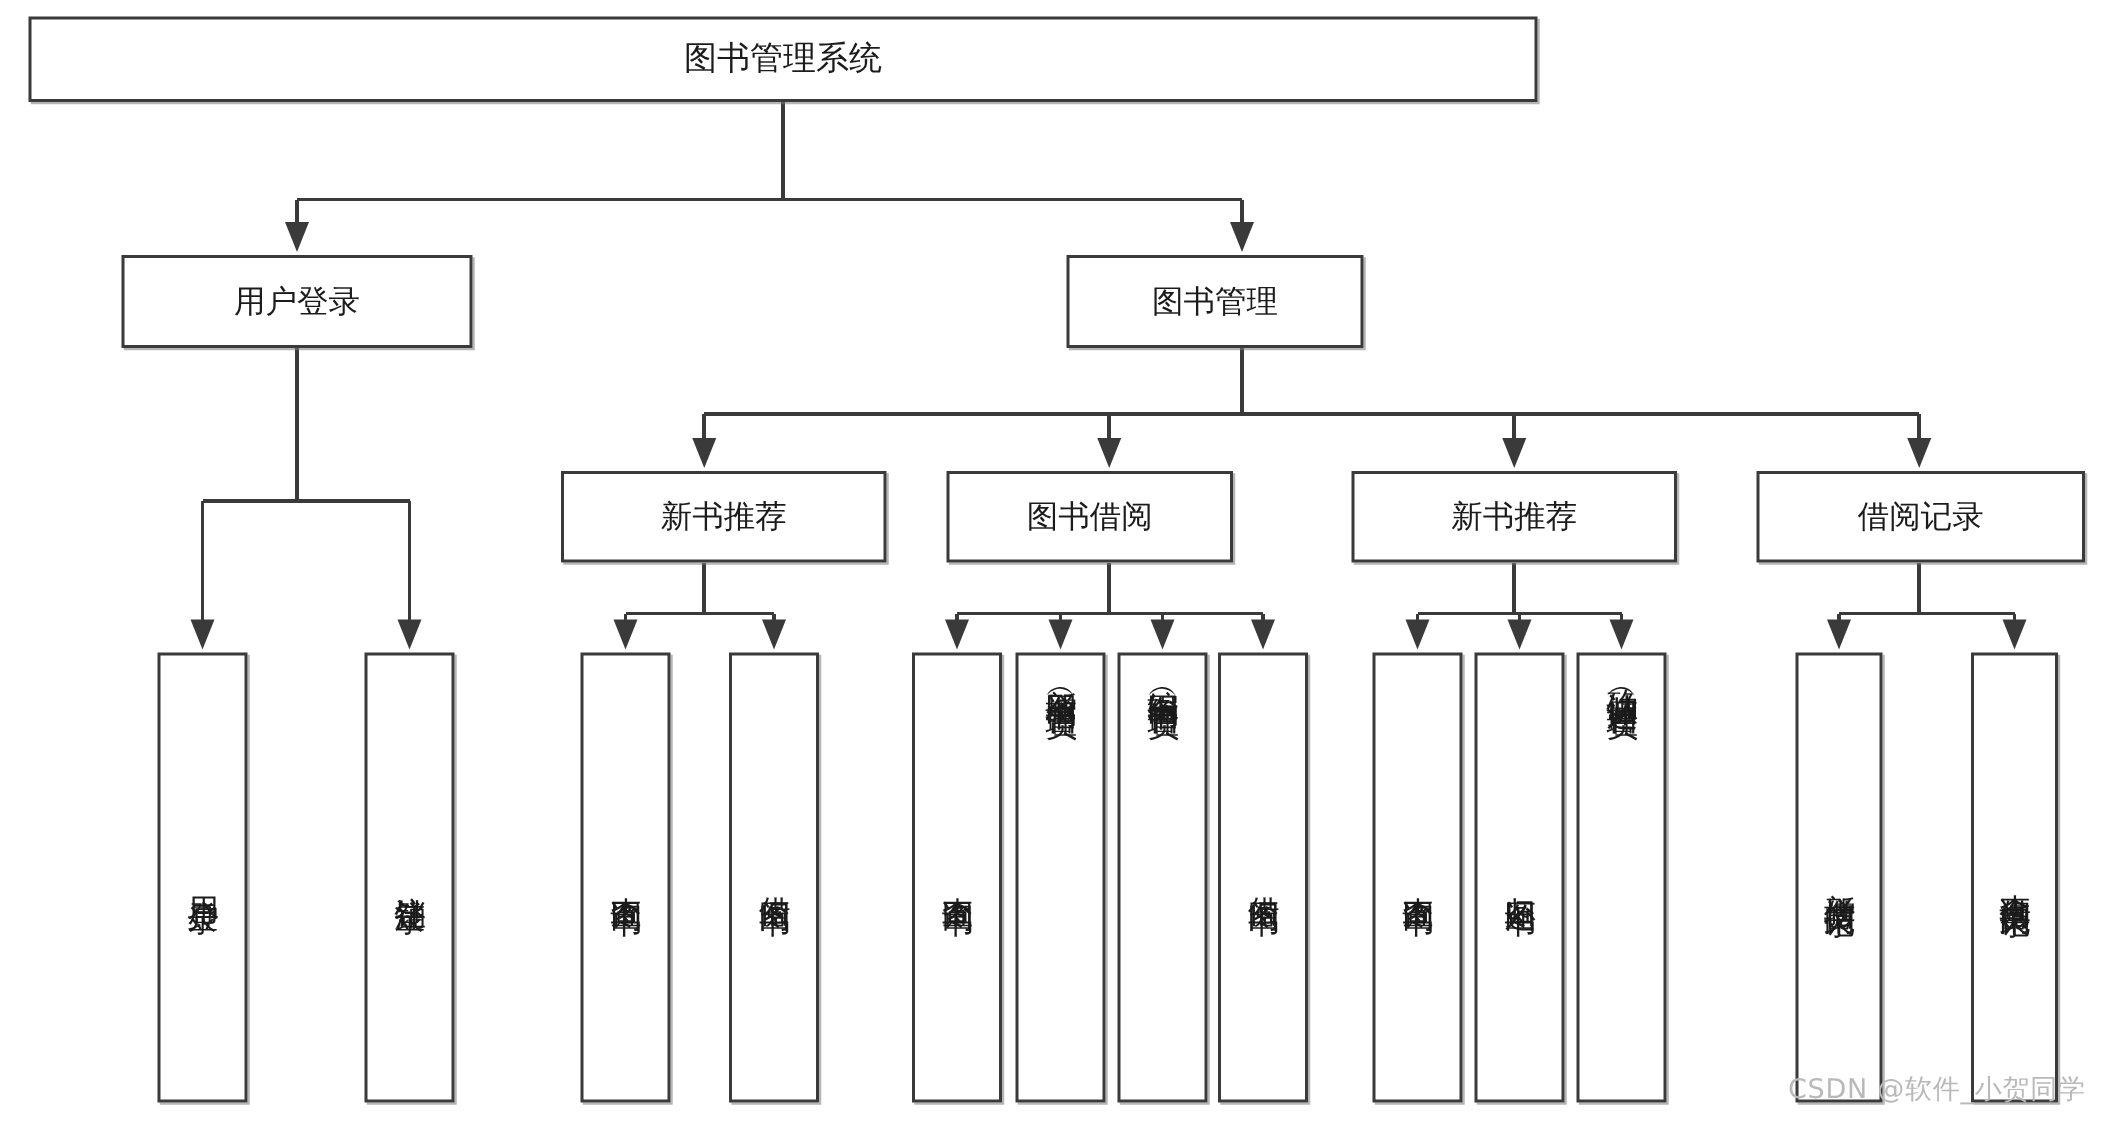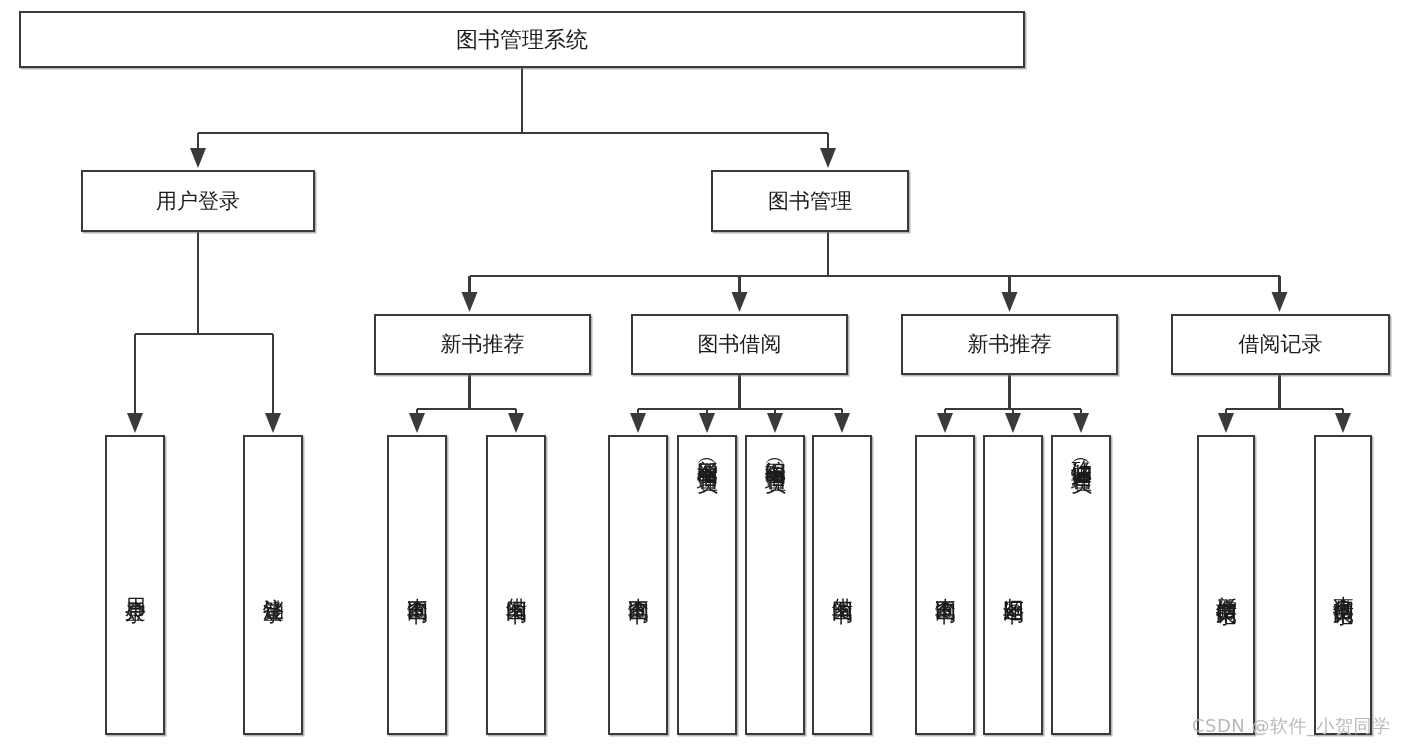--- a/index.html
+++ b/index.html
@@ -142,21 +142,21 @@
       </div>
       <div class="node horizontal" style="left: 81px; top: 170px; width: 234px; height: 62px;">
         <span class="node-label">用户登录</span>
       </div>
       <div class="node horizontal" style="left: 711px; top: 170px; width: 198px; height: 62px;">
         <span class="node-label">图书管理</span>
       </div>
       <div class="node horizontal" style="left: 374px; top: 314px; width: 217px; height: 61px;">
         <span class="node-label">新书推荐</span>
       </div>
-      <div class="node horizontal" style="left: 631px; top: 314px; width: 217px; height: 61px;">
+      <div class="node horizontal" style="left: 631px; top: 314px; width: 191px; height: 61px;">
         <span class="node-label">图书借阅</span>
       </div>
       <div class="node horizontal" style="left: 901px; top: 314px; width: 217px; height: 61px;">
         <span class="node-label">新书推荐</span>
       </div>
       <div class="node horizontal" style="left: 1171px; top: 314px; width: 219px; height: 61px;">
         <span class="node-label">借阅记录</span>
       </div>
       <div class="node vertical" style="left: 105px; top: 435px; width: 60px; height: 300px;">
         <span class="node-label">用户登录</span>

